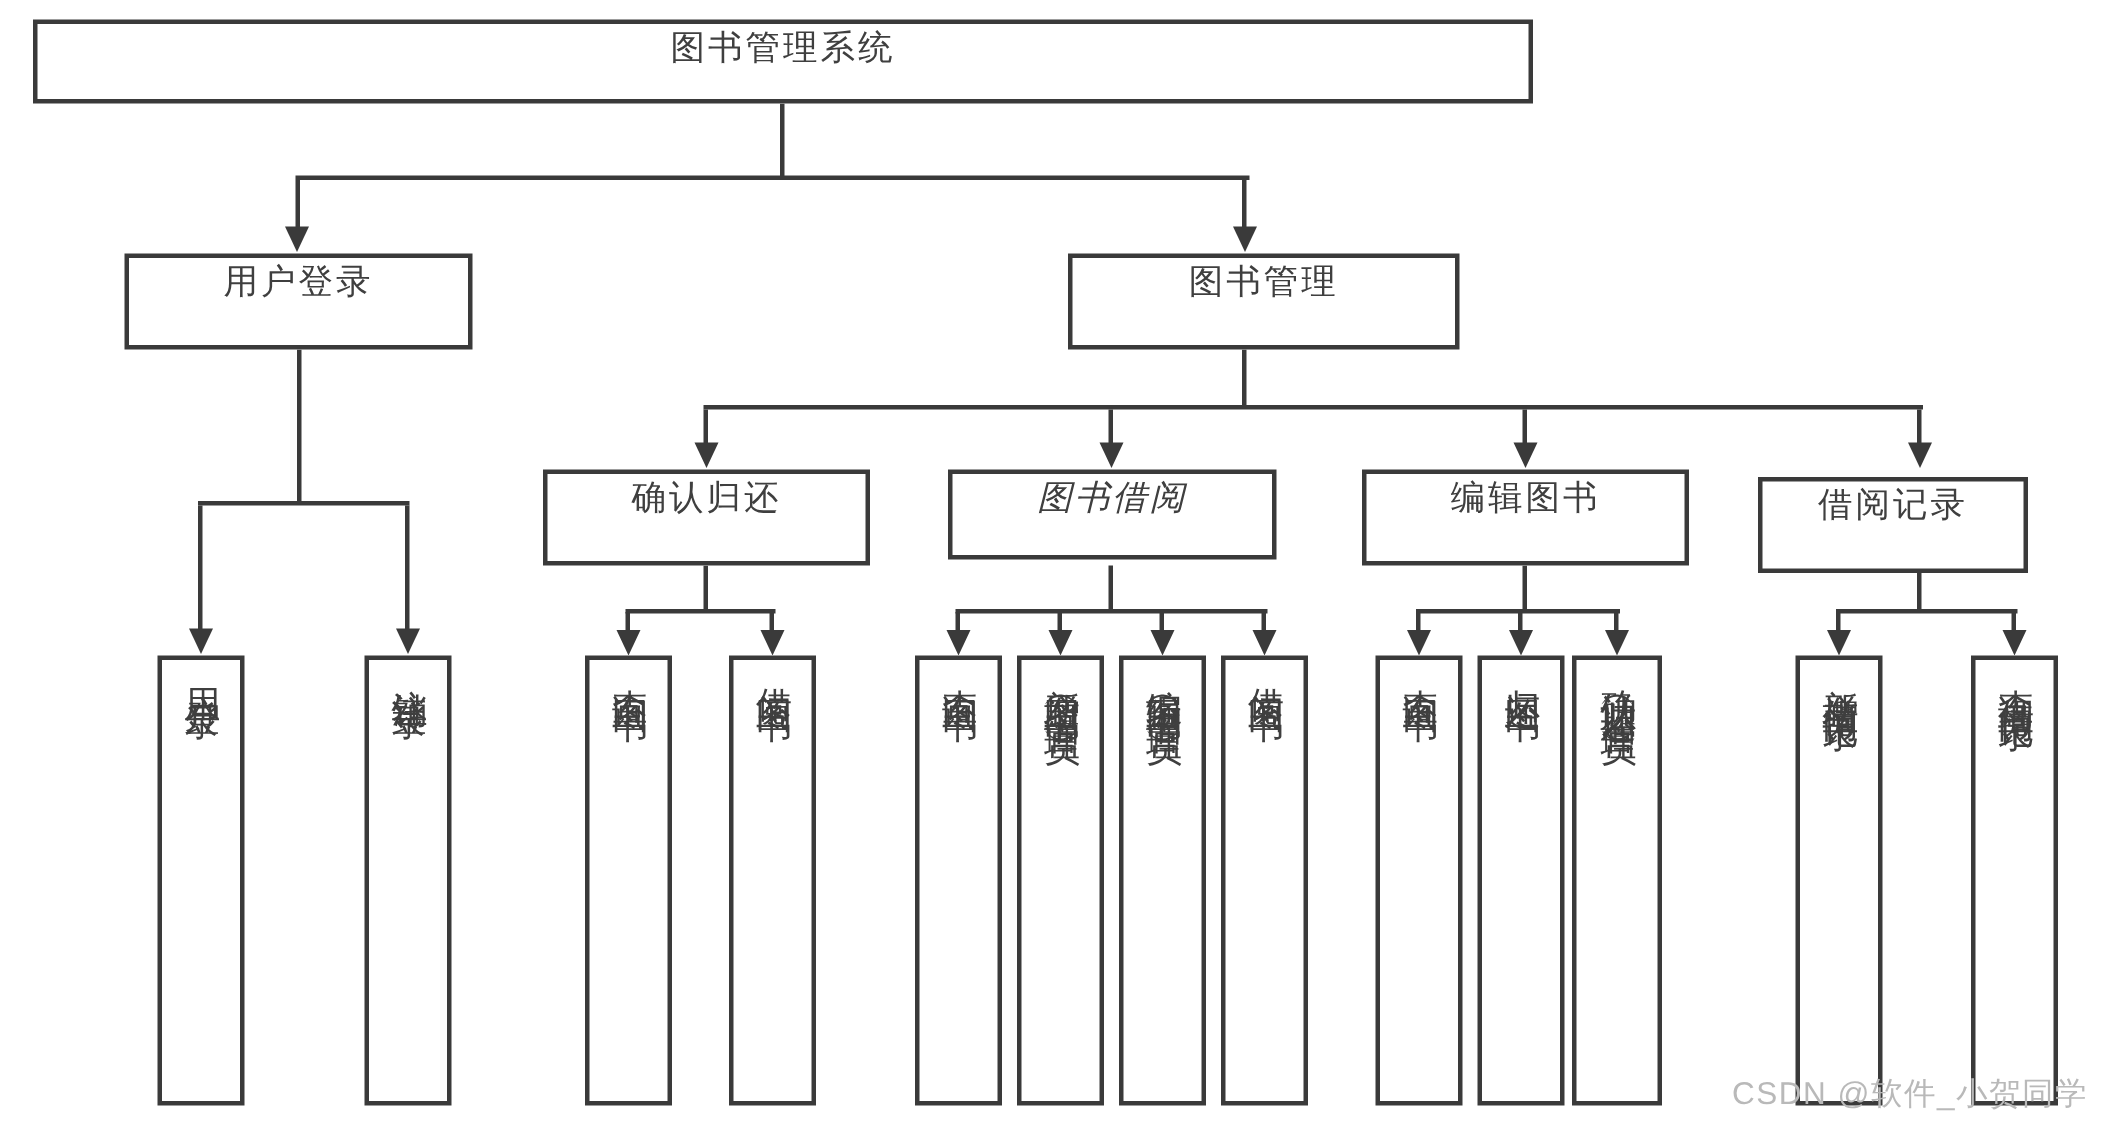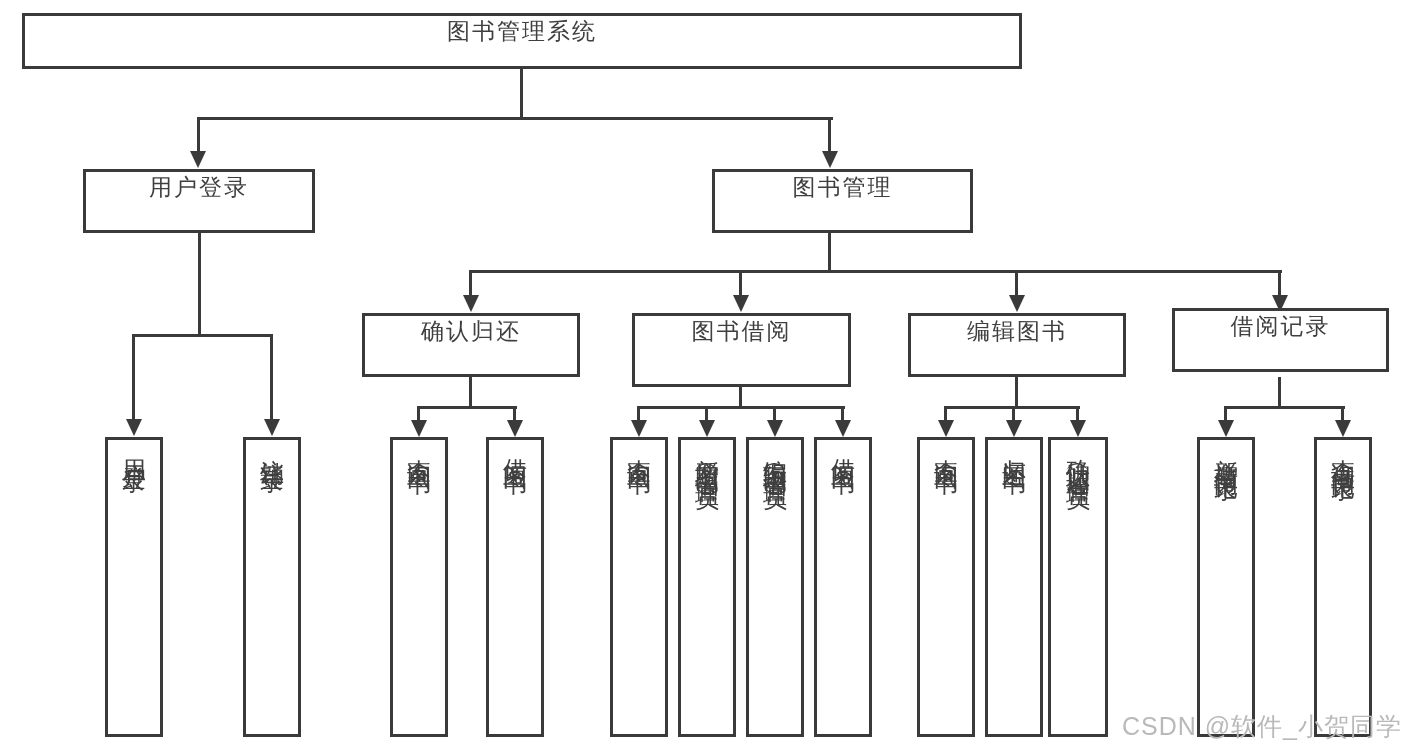--- a/index.html
+++ b/index.html
@@ -50,23 +50,23 @@
     position: absolute;
     width: 0;
     height: 0;
     border-left: 8px solid transparent;
     border-right: 8px solid transparent;
     border-top: 17px solid var(--line);
     z-index: 1;
   }
   .watermark {
     position: absolute;
-    right: 3px;
+    right: 13px;
     bottom: 4px;
-    font-size: 25px;
+    font-size: 21px;
     letter-spacing: 1px;
     color: var(--watermark);
     z-index: 3;
     white-space: nowrap;
   }
 </style>
 </head>
 <body>
 
 <div id="canvas">
@@ -78,27 +78,27 @@
   <div class="node h" style="left:83px; top:169px; width:232px; height:64px;">
     <span>用户登录</span>
   </div>
   <div class="node h" style="left:712px; top:169px; width:261px; height:64px;">
     <span>图书管理</span>
   </div>
 
   <div class="node h" style="left:362px; top:313px; width:218px; height:64px;">
     <span>确认归还</span>
   </div>
-  <div class="node h" style="left:632px; top:313px; width:219px; height:74px;">
+  <div class="node h" style="left:632px; top:313px; width:219px; height:60px;font-style:italic;">
     <span>图书借阅</span>
   </div>
   <div class="node h" style="left:908px; top:313px; width:218px; height:64px;">
     <span>编辑图书</span>
   </div>
-  <div class="node h" style="left:1172px; top:308px; width:217px; height:64px;">
+  <div class="node h" style="left:1172px; top:318px; width:180px; height:64px;">
     <span>借阅记录</span>
   </div>
 
   <div class="node v" style="left:105px; top:437px; width:58px; height:300px;">
     <span>用户登录</span>
   </div>
   <div class="node v" style="left:243px; top:437px; width:58px; height:300px;">
     <span>注销登录</span>
   </div>
 

